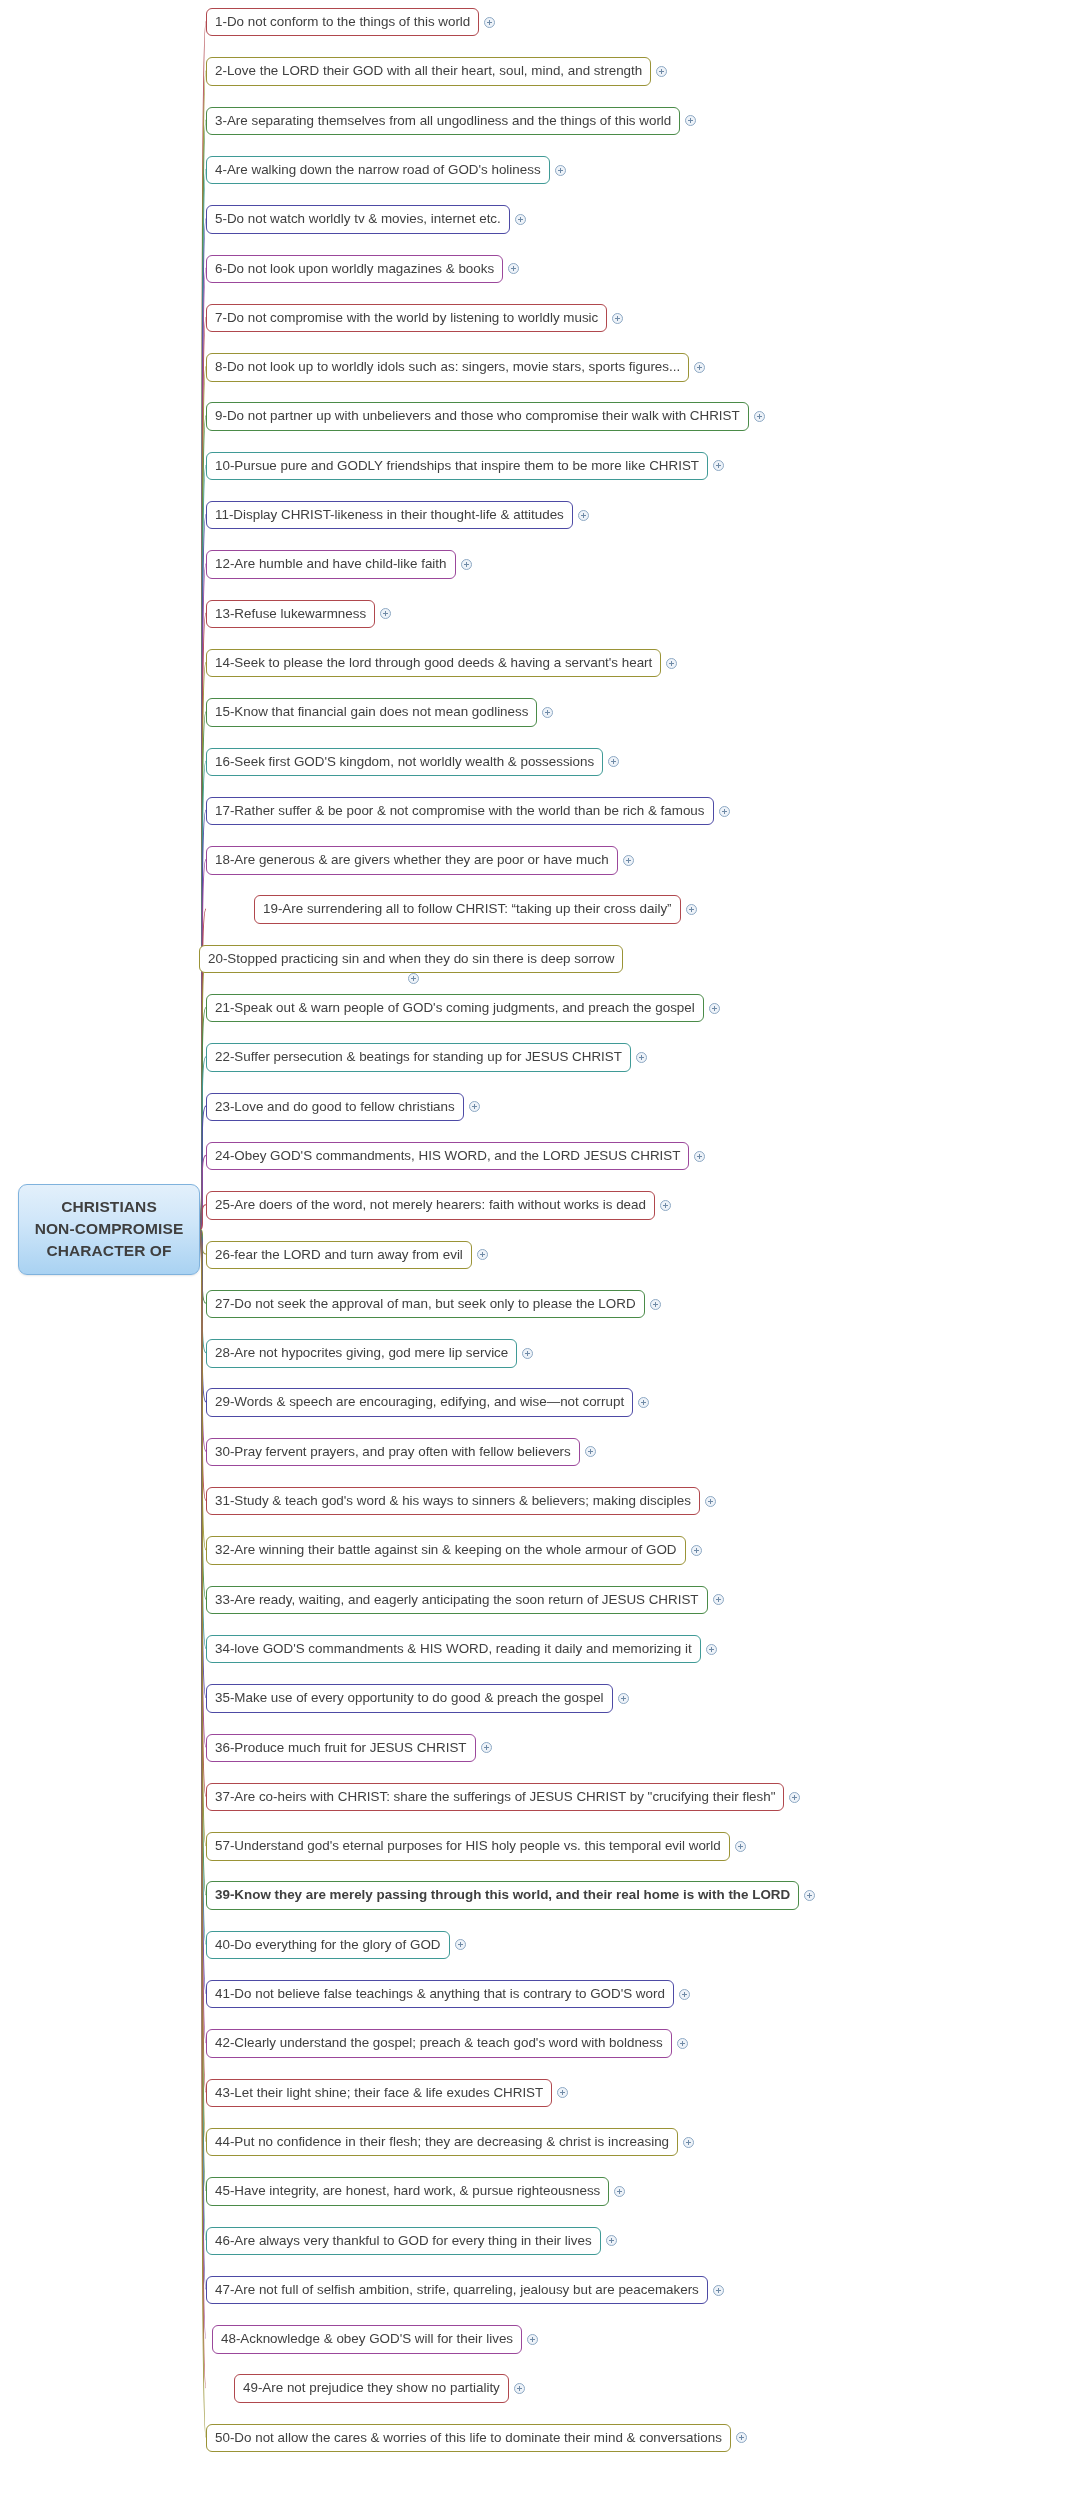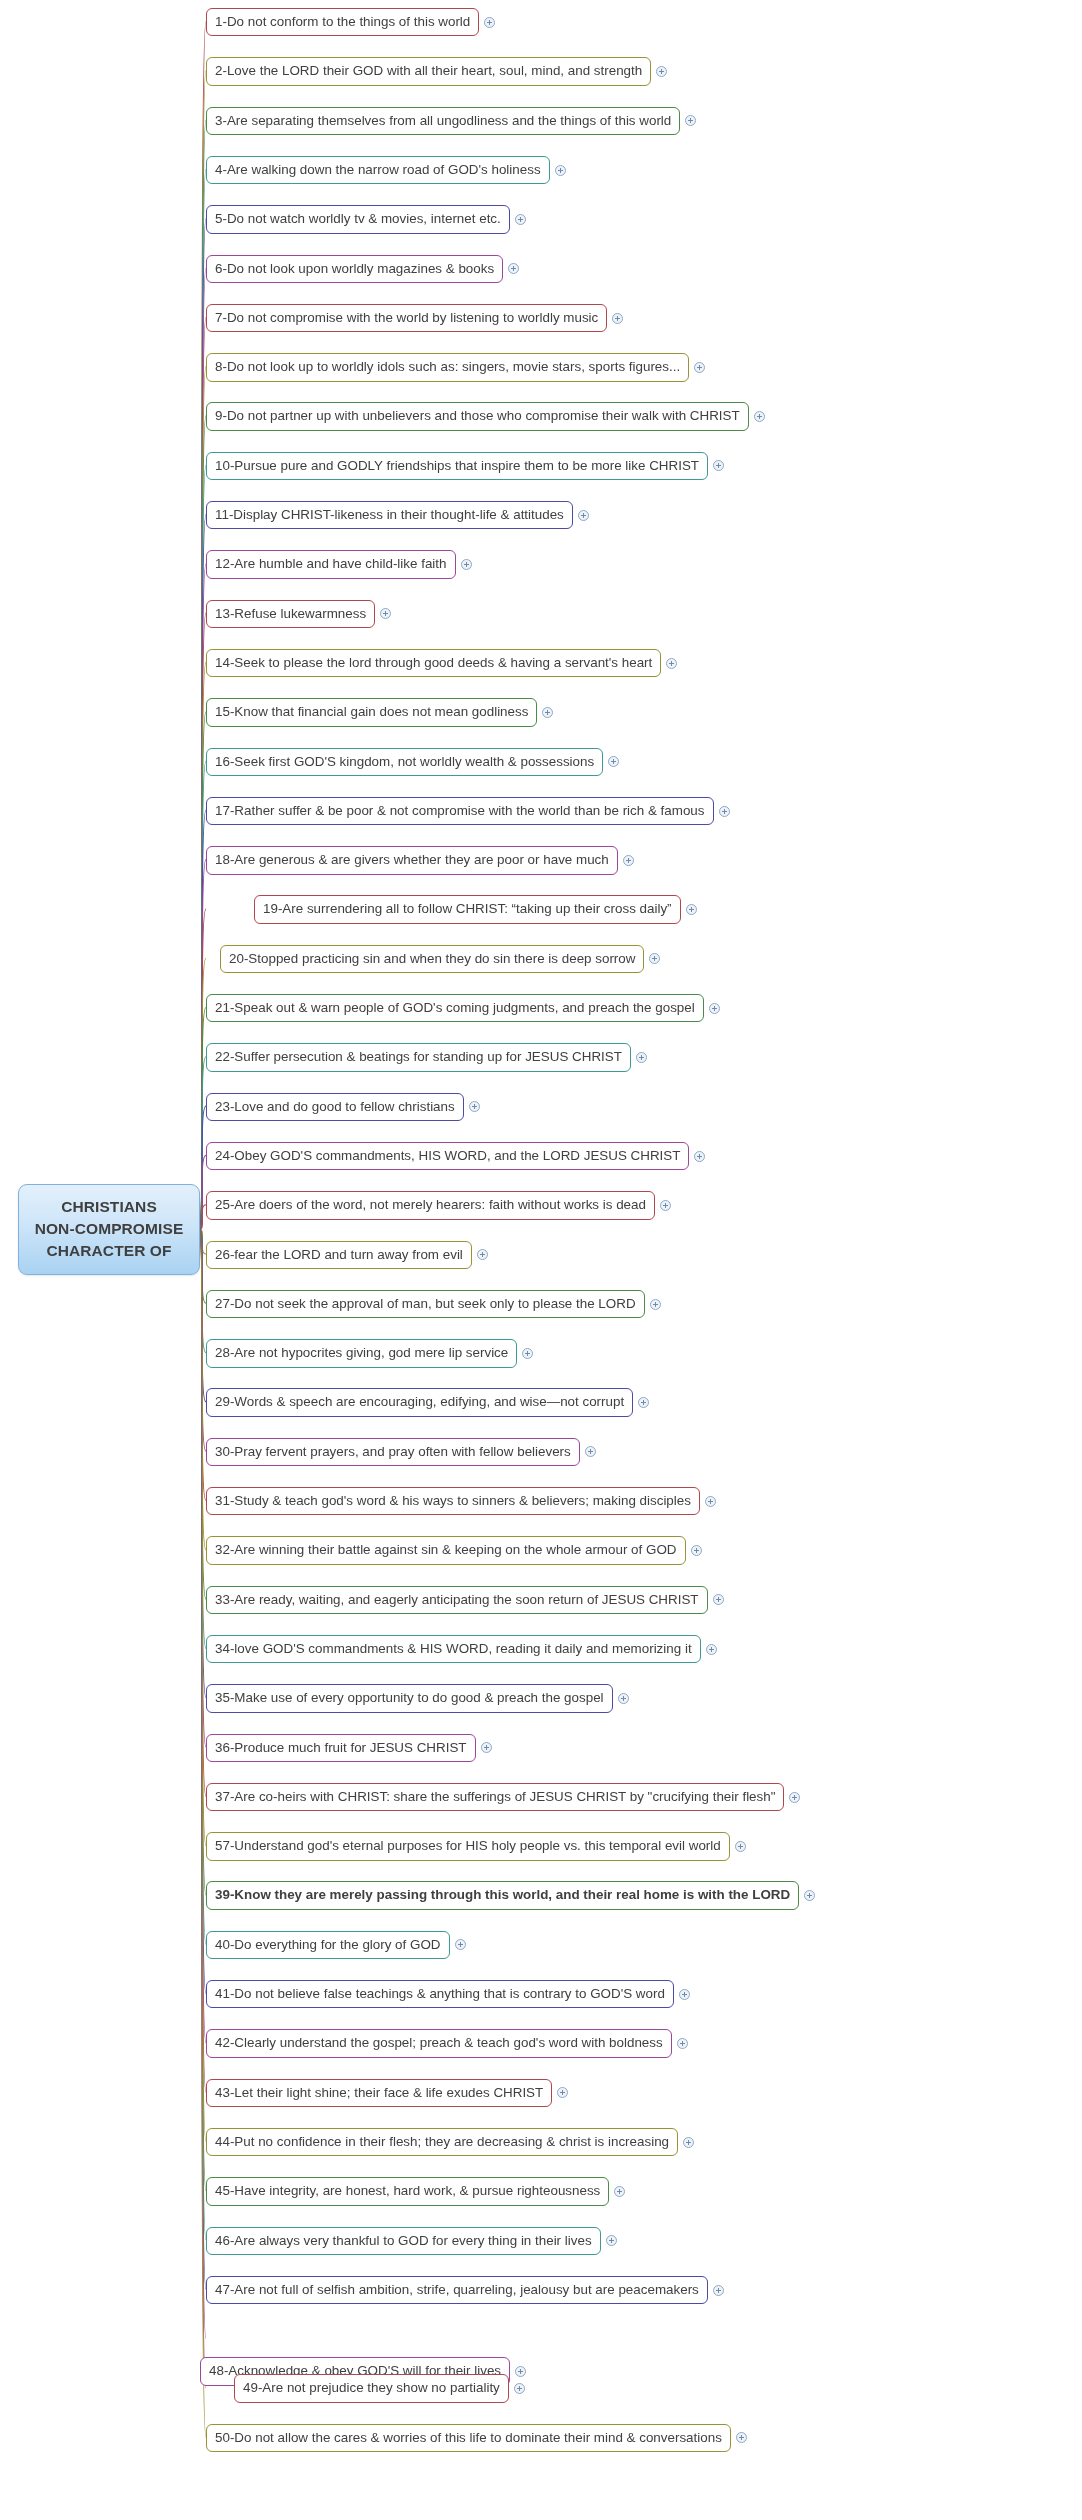--- a/index.html
+++ b/index.html
@@ -226,21 +226,21 @@
         <span class="expander"></span>
       </div>
       <div class="topic" style="left: 206px; top: 846.1px;">
         <div class="topic-box" style="border-color: rgb(155, 71, 155);">18-Are generous &amp; are givers whether they are poor or have much</div>
         <span class="expander"></span>
       </div>
       <div class="topic" style="left: 206px; top: 895.4px;">
         <div class="topic-box" style="border-color: rgb(176, 71, 77); margin-left: 48px;">19-Are surrendering all to follow CHRIST: “taking up their cross daily”</div>
         <span class="expander"></span>
       </div>
-      <div class="topic" style="left: 220px; top: 944.7px;">
+      <div class="topic" style="left: 199px; top: 944.7px; flex-direction: column;">
         <div class="topic-box" style="border-color: rgb(154, 147, 54);">20-Stopped practicing sin and when they do sin there is deep sorrow</div>
         <span class="expander"></span>
       </div>
       <div class="topic" style="left: 206px; top: 994px;">
         <div class="topic-box" style="border-color: rgb(74, 139, 72);">21-Speak out &amp; warn people of GOD's coming judgments, and preach the gospel</div>
         <span class="expander"></span>
       </div>
       <div class="topic" style="left: 206px; top: 1043.3px;">
         <div class="topic-box" style="border-color: rgb(63, 154, 150);">22-Suffer persecution &amp; beatings for standing up for JESUS CHRIST</div>
         <span class="expander"></span>
@@ -338,21 +338,21 @@
         <span class="expander"></span>
       </div>
       <div class="topic" style="left: 206px; top: 2226.5px;">
         <div class="topic-box" style="border-color: rgb(63, 154, 150);">46-Are always very thankful to GOD for every thing in their lives</div>
         <span class="expander"></span>
       </div>
       <div class="topic" style="left: 206px; top: 2275.8px;">
         <div class="topic-box" style="border-color: rgb(77, 74, 165);">47-Are not full of selfish ambition, strife, quarreling, jealousy but are peacemakers</div>
         <span class="expander"></span>
       </div>
-      <div class="topic" style="left: 200px; top: 2325.1px; margin-top: 32px;">
+      <div class="topic" style="left: 212px; top: 2325.1px;">
         <div class="topic-box" style="border-color: rgb(155, 71, 155);">48-Acknowledge &amp; obey GOD'S will for their lives</div>
         <span class="expander"></span>
       </div>
       <div class="topic" style="left: 206px; top: 2374.4px; padding-left: 28px;">
         <div class="topic-box" style="border-color: rgb(176, 71, 77);">49-Are not prejudice they show no partiality</div>
         <span class="expander"></span>
       </div>
       <div class="topic" style="left: 206px; top: 2423.7px;">
         <div class="topic-box" style="border-color: rgb(154, 147, 54);">50-Do not allow the cares &amp; worries of this life to dominate their mind &amp; conversations</div>
         <span class="expander"></span>

